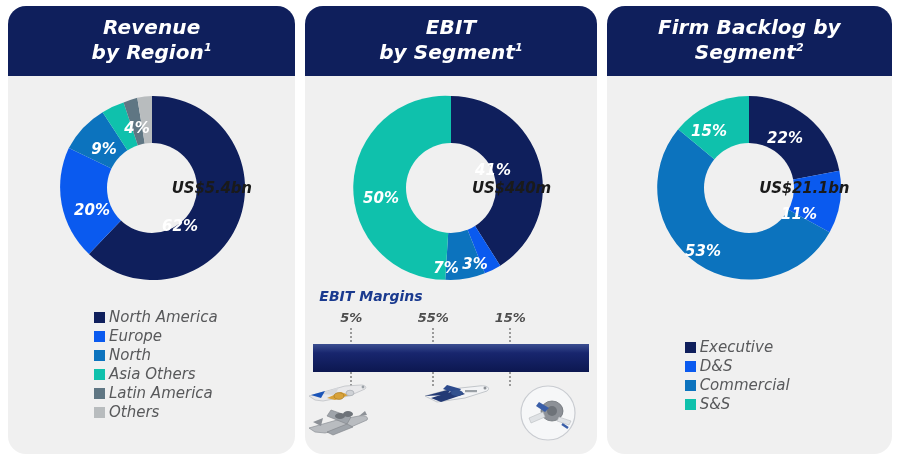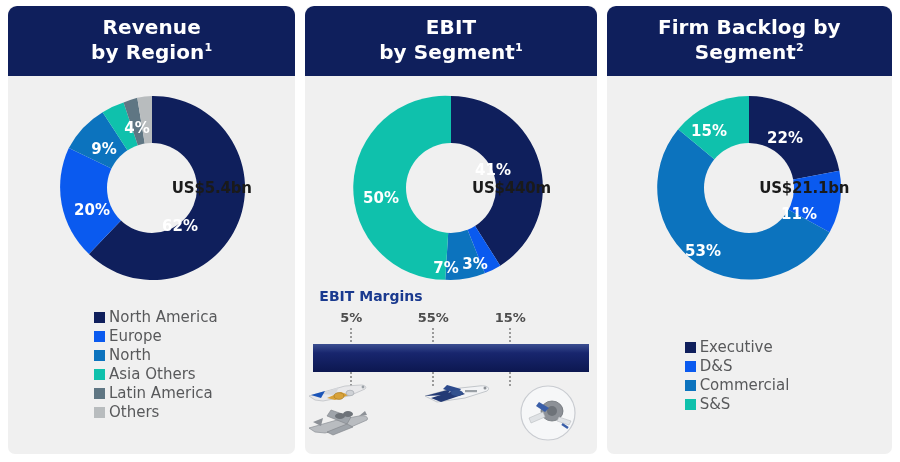--- a/index.html
+++ b/index.html
@@ -16,24 +16,25 @@
   .deck {
     position: relative;
     width: 900px;
     height: 462px;
     display: flex;
     background: #ffffff;
   }
   .panel {
     position: relative;
     background: #f0f0f0;
-    border-radius: 7px;
+    border-radius: 18px;
     overflow: hidden;
     display: flex;
     flex-direction: column;
+    font-style: italic;
   }
   .panel-1 { width: 290px; margin: 6px 0 8px 8px; }
   .panel-2 { width: 294px; margin: 6px 0 8px 10px; }
   .panel-3 { width: 288px; margin: 6px 8px 8px 10px; }
 
   .panel-header {
     background: #0f1f5c;
     color: #ffffff;
     font-weight: bold;
     font-size: 20px;

